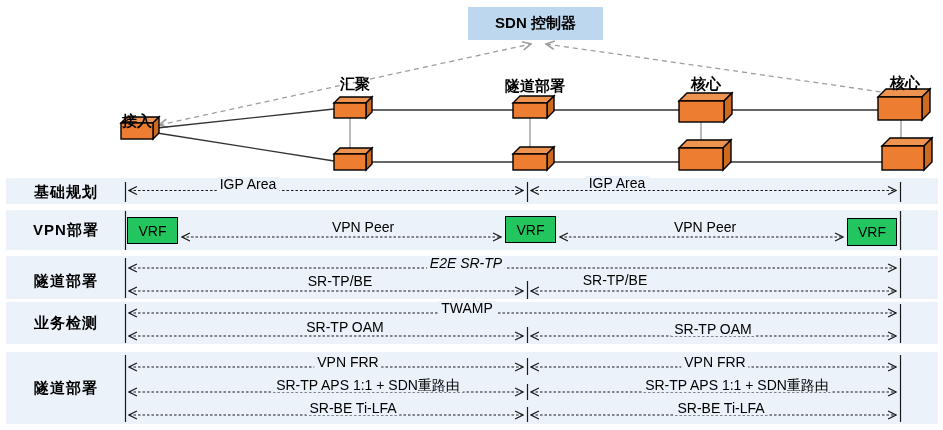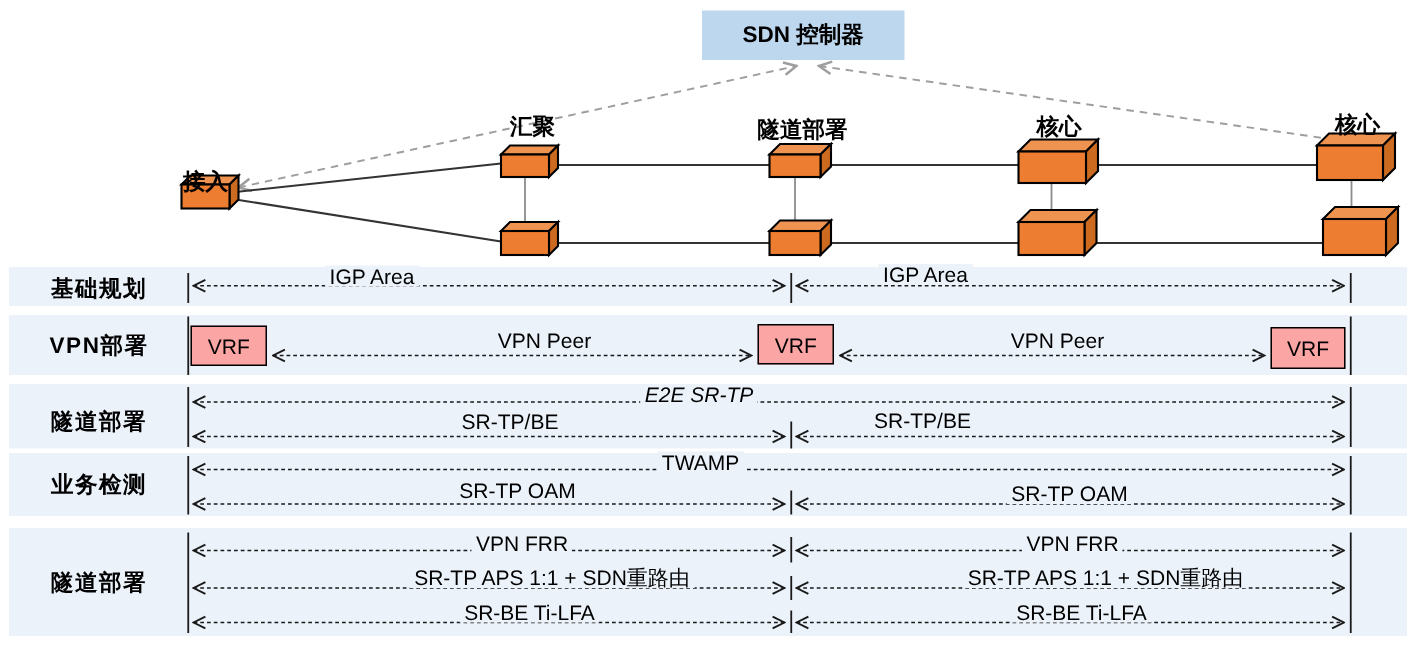--- a/index.html
+++ b/index.html
@@ -20,21 +20,21 @@
   .ann{
     position:absolute;transform:translateX(-50%);font-size:14px;line-height:14px;
     white-space:nowrap;background:var(--band-bg,#EBF2FA);padding:0 3px;z-index:3;
   }
   .controller{
     position:absolute;left:468px;top:7px;width:135px;height:33px;
     background:var(--controller-bg,#BDD7EE);display:flex;align-items:center;justify-content:center;
     font-weight:bold;font-size:15px;z-index:4;
   }
   .vrf{
-    position:absolute;background:#fca5a5;border:1.5px solid #000;box-sizing:border-box;
+    position:absolute;background:#22c55e;border:1.5px solid #000;box-sizing:border-box;
     display:flex;align-items:center;justify-content:center;font-size:14px;z-index:4;text-align:center;
   }
   .ml{stroke:var(--measure-line,#1A1A1A);stroke-width:1.1;stroke-dasharray:2.5 2;fill:none;}
   .tick{stroke:var(--measure-line,#1A1A1A);stroke-width:1.2;}
   .net{stroke:var(--solid-line,#333);stroke-width:1.4;}
   .conn{stroke:var(--connector-line,#8C8C8C);stroke-width:1.2;}
   .ctl{stroke:var(--dashed-link,#9E9E9E);stroke-width:1.3;stroke-dasharray:5 4;fill:none;}
   .cube-front{fill:var(--cube-front,#ED7D31);stroke:var(--cube-stroke,#000);stroke-width:1.4;}
   .cube-top{fill:var(--cube-top,#EF9350);stroke:var(--cube-stroke,#000);stroke-width:1.4;}
   .cube-side{fill:var(--cube-side,#CC6A20);stroke:var(--cube-stroke,#000);stroke-width:1.4;}

